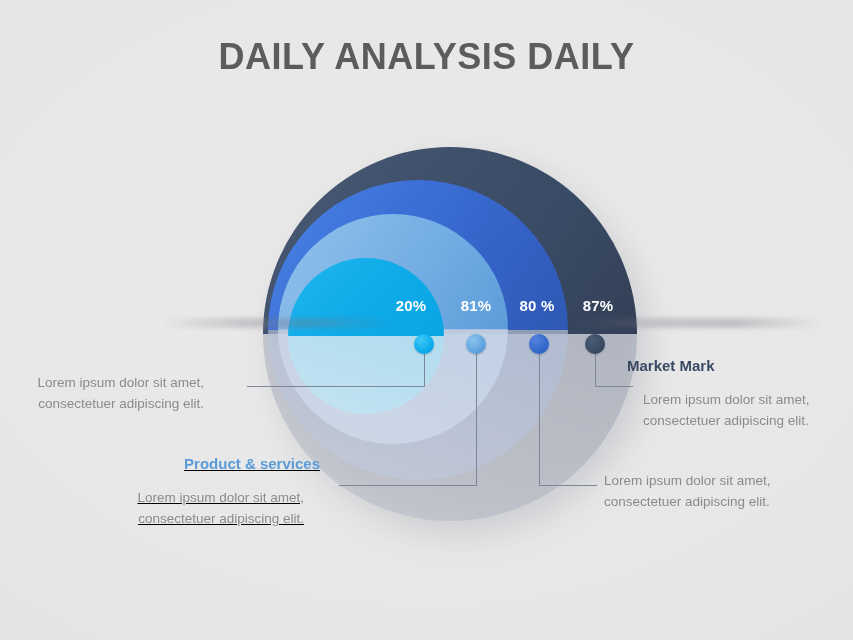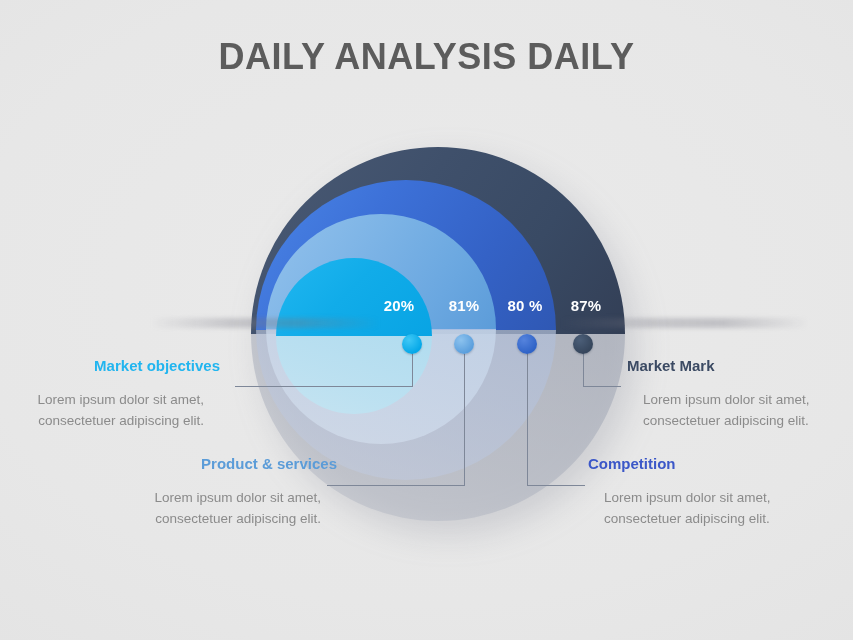--- a/index.html
+++ b/index.html
@@ -31,21 +31,21 @@
     font-size: 36px;
     font-weight: bold;
     letter-spacing: 0.5px;
     color: #5c5c5c;
     white-space: nowrap;
   }
 
   
   #chart {
     position: absolute;
-    left: 0;
+    left: 12px;
     top: 0;
     width: 685px;
     height: 640px;
   }
 
   
   .hline {
     position: absolute;
     height: 10px;
     top: 318px;
@@ -158,21 +158,21 @@
     line-height: 1.55;
     color: #8b8b8b;
     margin: 16px;
   }
   .callout.right-al { text-align: right; }
   .callout.left-al  { text-align: left; }
 
   #co-market   { left: 0px;   top: 357px; width: 220px; }
   #co-market .cl-title   { color: #22b5ef; }
 
-  #co-product  { left: 102px; top: 455px; width: 235px; }
+  #co-product  { left: 85px; top: 455px; width: 235px; text-decoration: underline; }
   #co-product .cl-title  { color: #5b9cd8; }
 
   #co-target   { left: 627px; top: 357px; width: 226px; }
   #co-target .cl-title   { color: #3b4a63; }
 
   #co-compete  { left: 588px; top: 455px; width: 240px; }
   #co-compete .cl-title  { color: #3b57c8; }
 </style>
 </head>
 <body>
@@ -226,21 +226,20 @@
     <div class="hconn" style="left:583px; top:386px; width:38px;"></div>
 
     <div class="dot" id="dot1"></div>
     <div class="dot" id="dot2"></div>
     <div class="dot" id="dot3"></div>
     <div class="dot" id="dot4"></div>
 
   </div>
 
   <div class="callout right-al" id="co-market">
-    <p class="cl-title">Market objectives</p>
     <p class="cl-body">
       <span>Lorem ipsum dolor sit amet,</span><br>
       <span>consectetuer adipiscing elit.</span>
     </p>
   </div>
 
   <div class="callout right-al" id="co-product">
     <p class="cl-title">Product &amp; services</p>
     <p class="cl-body">
       <span>Lorem ipsum dolor sit amet,</span><br>
@@ -250,20 +249,19 @@
 
   <div class="callout left-al" id="co-target">
     <p class="cl-title">Market Mark</p>
     <p class="cl-body">
       <span>Lorem ipsum dolor sit amet,</span><br>
       <span>consectetuer adipiscing elit.</span>
     </p>
   </div>
 
   <div class="callout left-al" id="co-compete">
-    <p class="cl-title">Competition</p>
     <p class="cl-body">
       <span>Lorem ipsum dolor sit amet,</span><br>
       <span>consectetuer adipiscing elit.</span>
     </p>
   </div>
 
 </div>
 
 </body></html>

